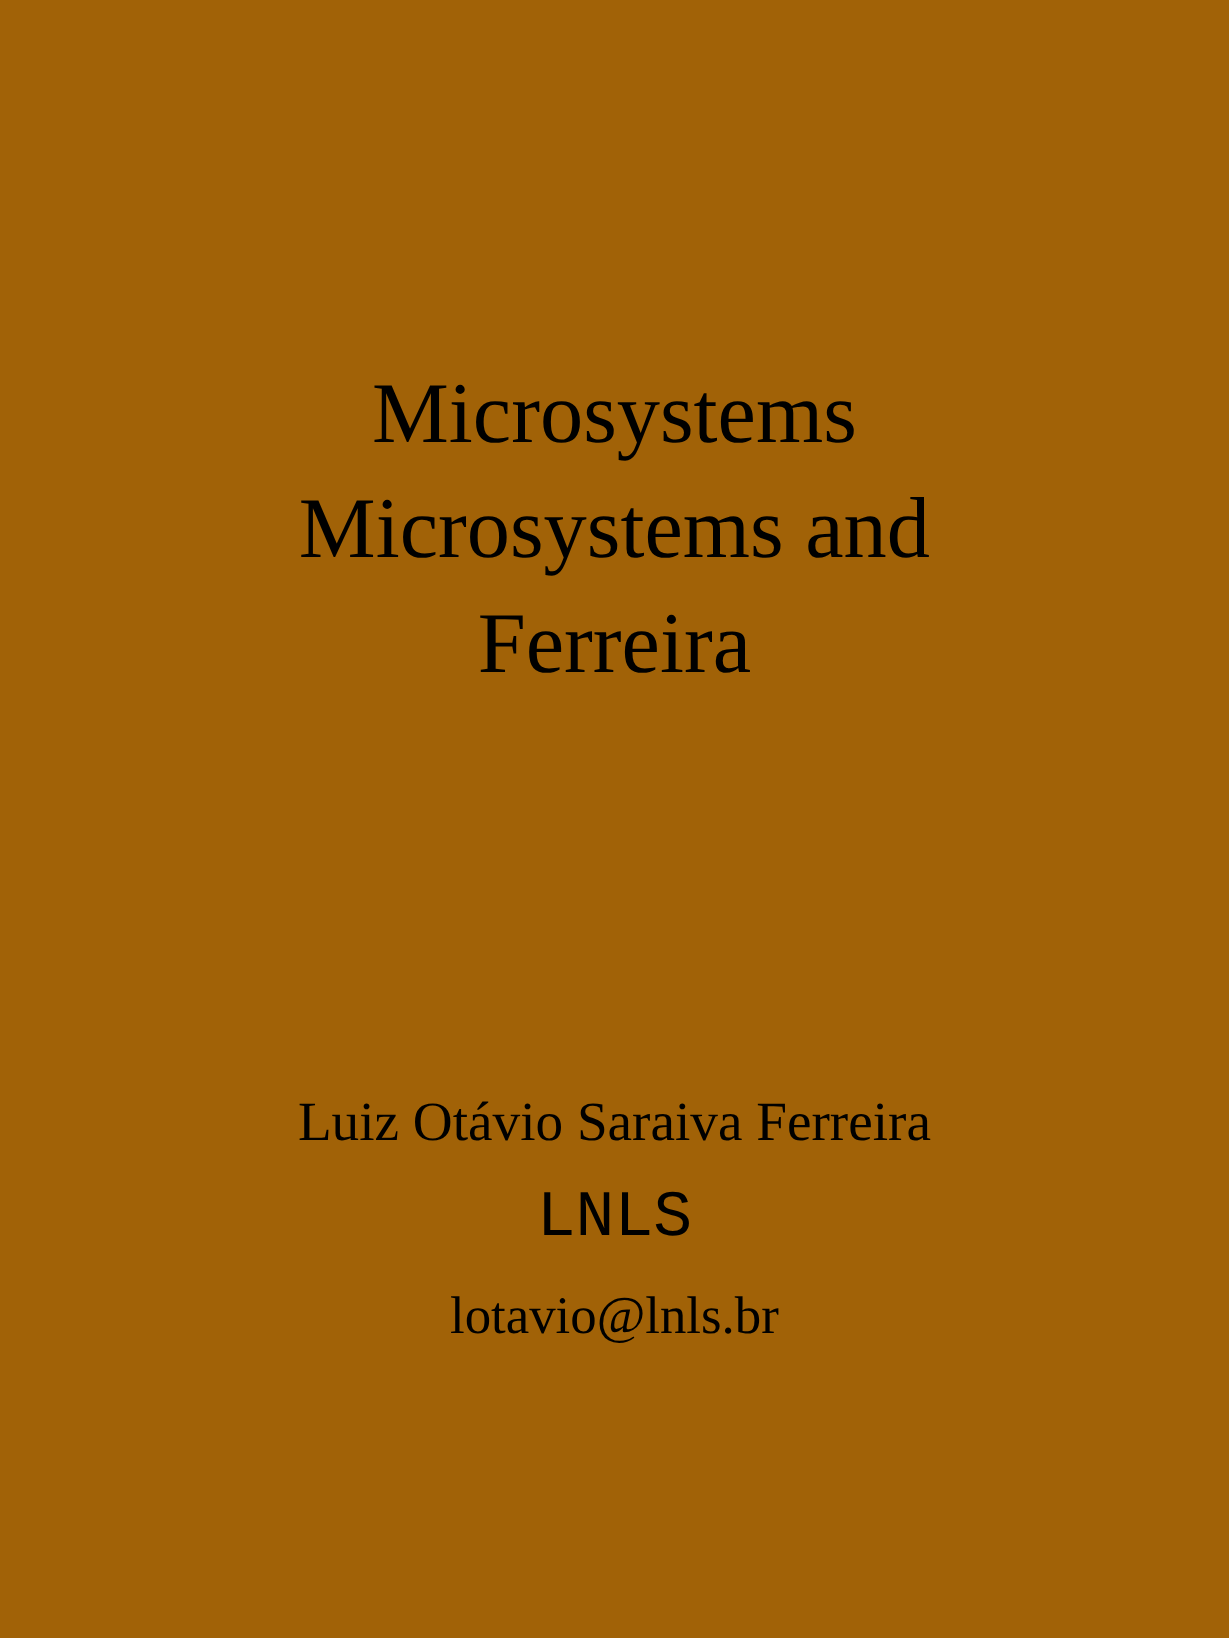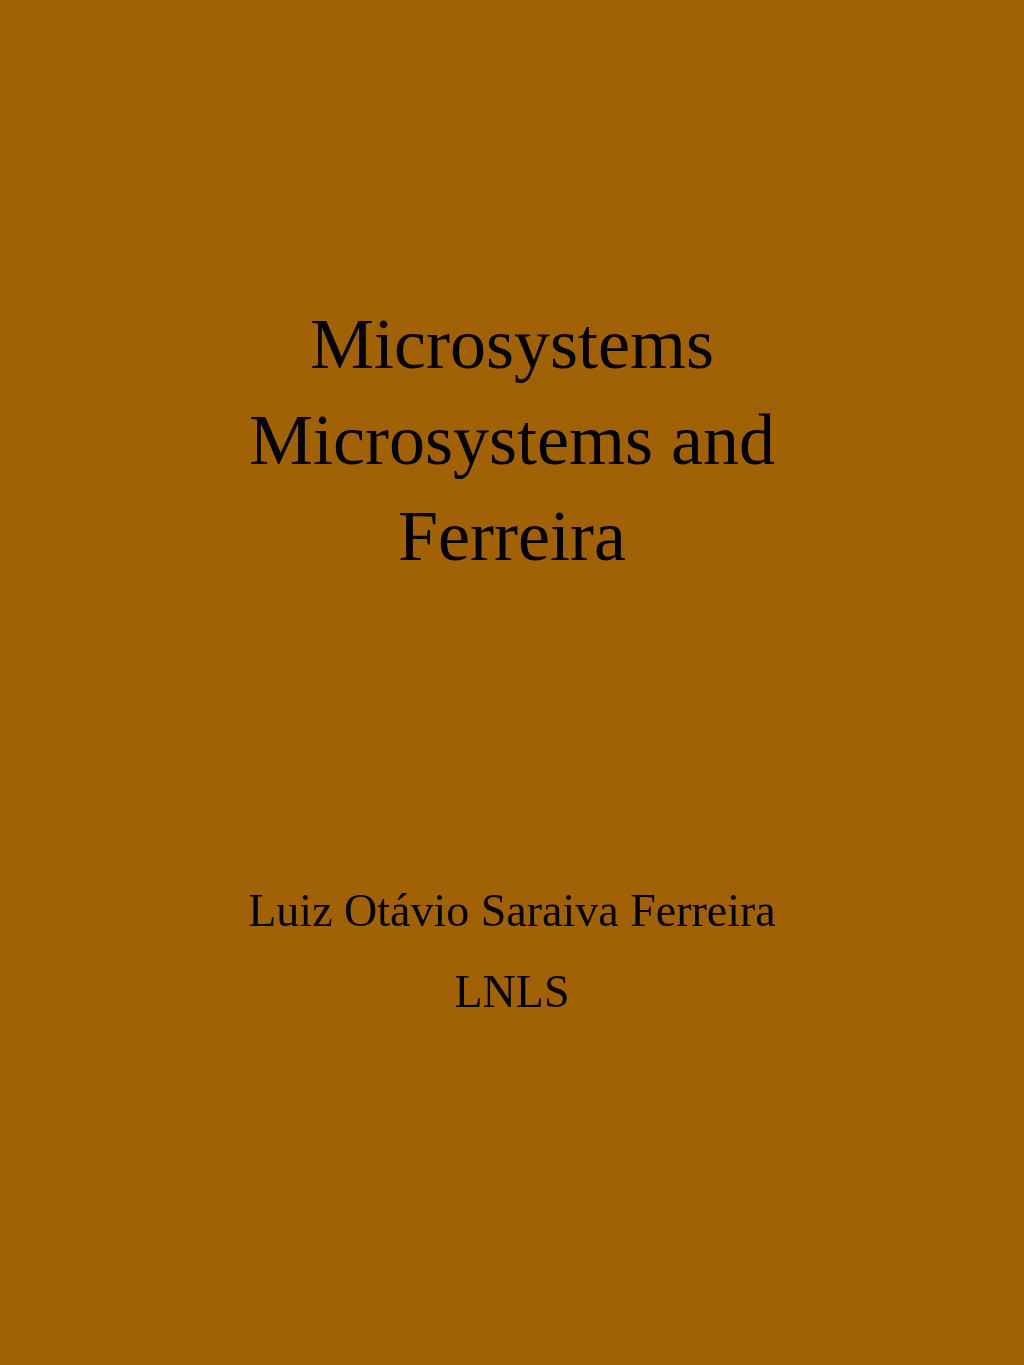--- a/index.html
+++ b/index.html
@@ -30,47 +30,49 @@
   }
   .title-line {
     font-size: 72px;
     line-height: 96px;
     font-weight: normal;
     letter-spacing: 0px;
     white-space: nowrap;
   }
   .author-block {
     position: absolute;
-    top: 870px;
+    top: 894px;
     left: 112px;
     width: 800px;
     text-align: center;
   }
   .author-line {
     font-size: 46px;
     line-height: 81px;
     font-weight: normal;
     white-space: nowrap;
   }
   .author-line.affiliation {
-    font-size: 46px;
+    font-size: 54px;
+    font-family: Liberation Mono, monospace;
   }
   .author-line.email {
     font-size: 44px;
   }
 </style>
 </head>
 <body>
 
 <div class="slide">
 
   <div class="title-block">
     <div class="title-line">Microsystems</div>
     <div class="title-line">Microsystems and</div>
     <div class="title-line">Ferreira</div>
   </div>
 
   <div class="author-block">
     <div class="author-line">Luiz Otávio Saraiva Ferreira</div>
     <div class="author-line affiliation">LNLS</div>
+    <div class="author-line email">lotavio@lnls.br</div>
   </div>
 
 </div>
 
 </body></html>

